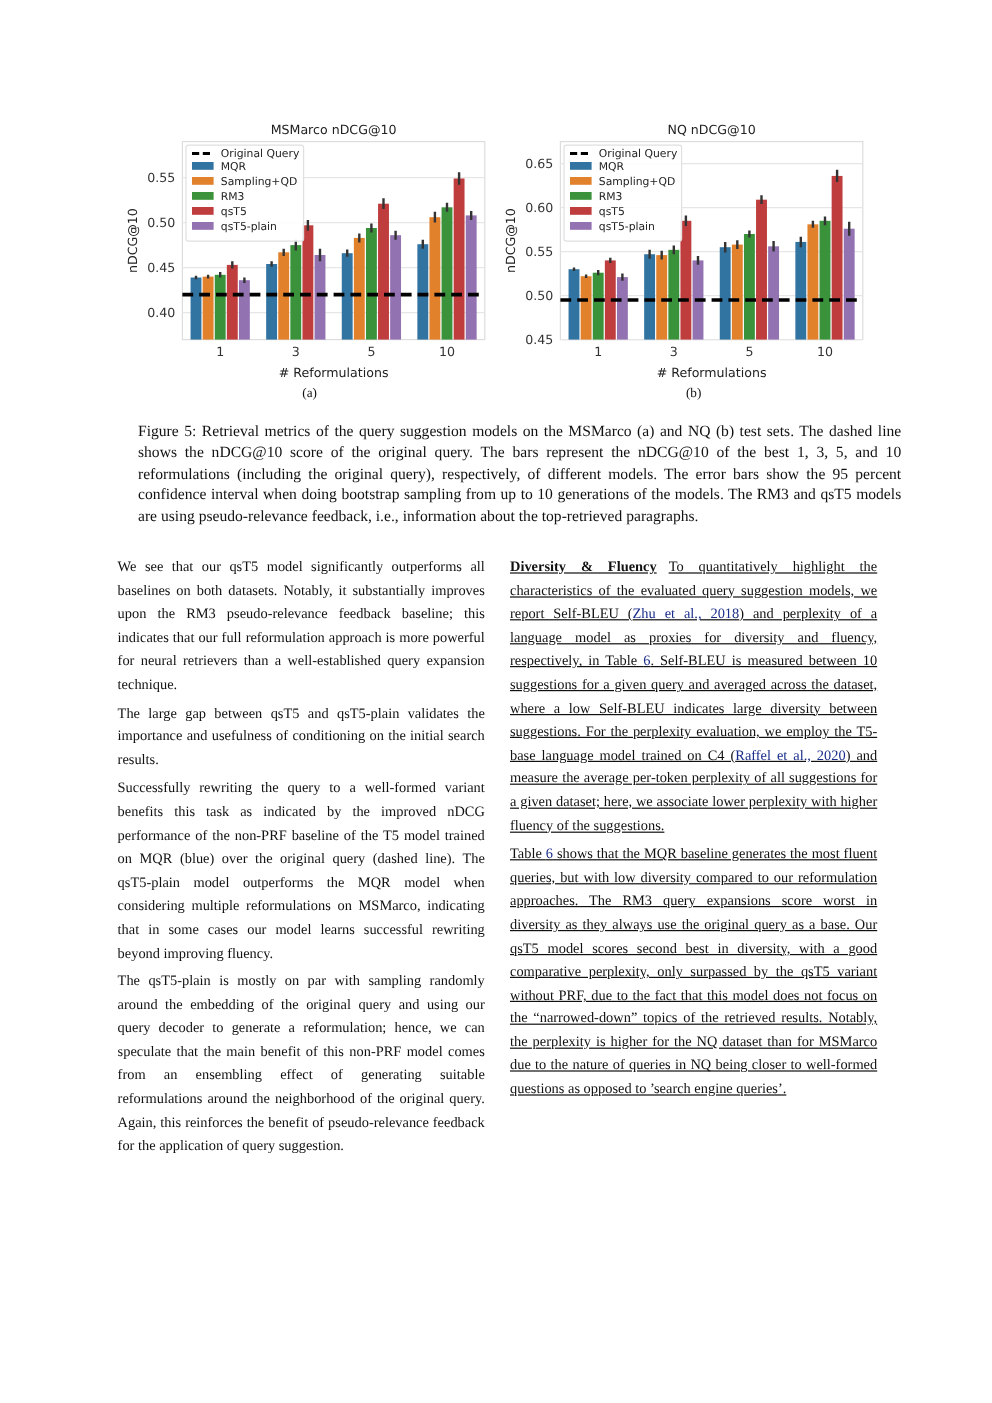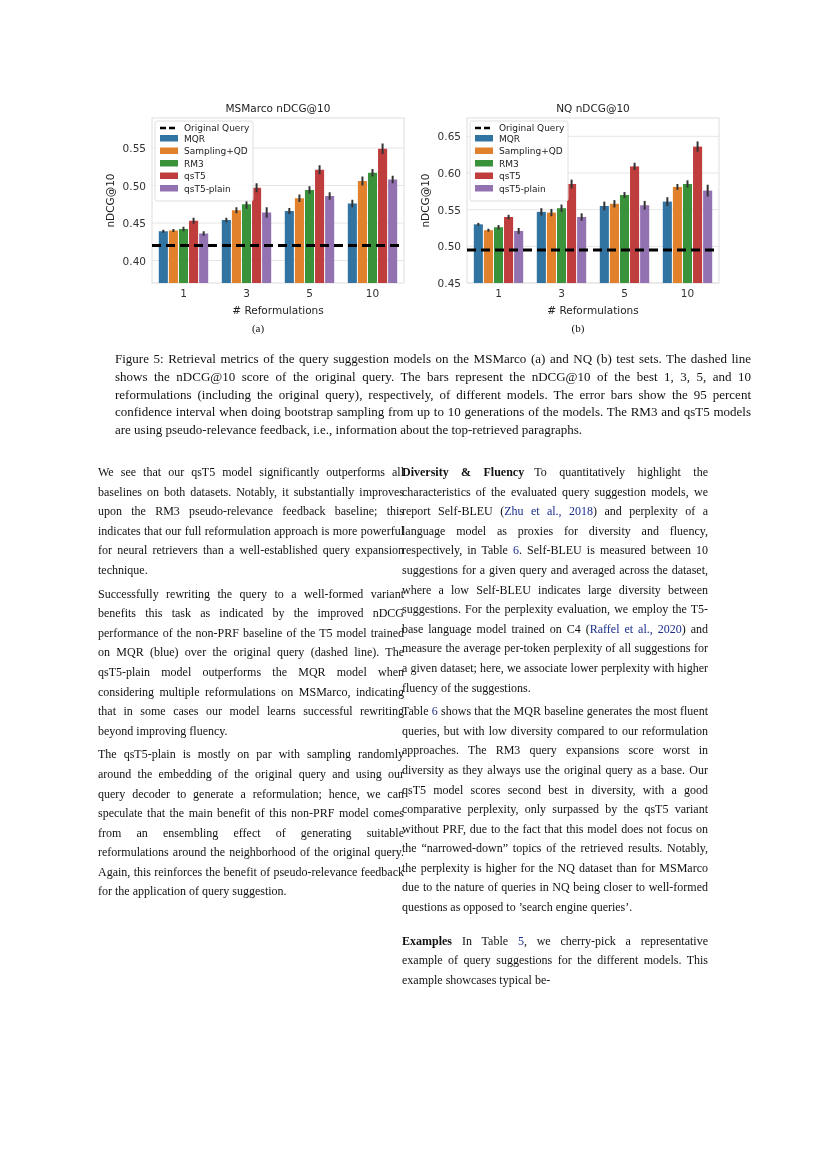--- a/index.html
+++ b/index.html
@@ -5,21 +5,21 @@
   html, body { margin: 0; padding: 0; background: #ffffff; }
   body { width: 827px; height: 1169px; position: relative; overflow: hidden; font-family: "Liberation Serif", serif; color: #111; }
   .figure-row { position: absolute; left: 100px; top: 98px; width: 630px; height: 245px; }
   .chart { position: absolute; top: 0; width: 310px; height: 220px; }
   .chart svg { display: block; }
   .sublabel { position: absolute; top: 224px; width: 40px; text-align: center; font-size: 11px; font-family: "Liberation Serif", serif; }
   .caption { position: absolute; left: 96px; top: 350px; width: 636px; font-size: 13px; line-height: 17.8px; text-align: justify; margin-left: 19px; }
   .col { position: absolute; top: 463px; width: 306px; font-size: 12px; line-height: 19.6px; text-align: justify; hyphens: manual; }
   .col p { margin: 0 0 4px 0; }
   .col-left { left: 98px; }
-  .col-right { left: 402px; }
+  .col-right { left: 425px; text-decoration: underline; }
   .link { color: #1a2d8a; }
   .runin { font-weight: bold; margin-right: 10px; }
   .spaced { margin-top: 14px !important; }
   svg text { font-family: "DejaVu Sans", sans-serif; }
 </style>
 </head>
 <body>
 
 <div class="figure-row">
   <div class="chart" style="left:0px;">
@@ -177,21 +177,21 @@
       </svg>
   </div>
   <div class="sublabel" style="left:138px;">(a)</div>
   <div class="sublabel" style="left:458px;">(b)</div>
 </div>
 
 <div class="caption">Figure 5: Retrieval metrics of the query suggestion models on the MSMarco (a) and NQ (b) test sets. The dashed line shows the nDCG@10 score of the original query. The bars represent the nDCG@10 of the best 1, 3, 5, and 10 reformulations (including the original query), respectively, of different models. The error bars show the 95 percent confidence interval when doing bootstrap sampling from up to 10 generations of the models. The RM3 and qsT5 models are using pseudo-relevance feedback, i.e., information about the top-retrieved paragraphs.</div>
 
 <div class="col col-left">
   <p>We see that our qsT5 model significantly outperforms all baselines on both datasets.  Notably, it substantially improves upon the RM3 pseudo-relevance feedback baseline; this indicates that our full reformulation approach is more powerful for neural retrievers than a well-established query expansion technique.</p>
+  <p>The large gap between qsT5 and qsT5-plain validates the importance and usefulness of conditioning on the initial search results.</p>
   <p>Successfully rewriting the query to a well-formed variant benefits this task as indicated by the improved nDCG performance of the non-PRF baseline of the T5 model trained on MQR (blue) over the original query (dashed line).  The qsT5-plain model outperforms the MQR model when considering multiple reformulations on MSMarco, indicating that in some cases our model learns successful rewriting beyond improving fluency.</p>
   <p>The qsT5-plain is mostly on par with sampling randomly around the embedding of the original query and using our query decoder to generate a reformulation; hence, we can speculate that the main benefit of this non-PRF model comes from an ensembling effect of generating suitable reformulations around the neighborhood of the original query. Again, this reinforces the benefit of pseudo-relevance feedback for the application of query suggestion.</p>
 </div>
 
 <div class="col col-right">
   <p><span class="runin">Diversity &amp; Fluency</span><span>To quantitatively highlight the characteristics of the evaluated query suggestion models, we report Self-BLEU (</span><span class="link">Zhu et al., 2018</span><span>) and perplexity of a language model as proxies for diversity and fluency, respectively, in Table </span><span class="link">6</span><span>. Self-BLEU is measured between 10 suggestions for a given query and averaged across the dataset, where a low Self-BLEU indicates large diversity between suggestions. For the perplexity evaluation, we employ the T5-base language model trained on C4 (</span><span class="link">Raffel et al., 2020</span><span>) and measure the average per-token perplexity of all suggestions for a given dataset; here, we associate lower perplexity with higher fluency of the suggestions.</span></p>
   <p><span>Table </span><span class="link">6</span><span> shows that the MQR baseline generates the most fluent queries, but with low diversity compared to our reformulation approaches. The RM3 query expansions score worst in diversity as they always use the original query as a base. Our qsT5 model scores second best in diversity, with a good comparative perplexity, only surpassed by the qsT5 variant without PRF, due to the fact that this model does not focus on the “narrowed-down” topics of the retrieved results.  Notably, the perplexity is higher for the NQ dataset than for MSMarco due to the nature of queries in NQ being closer to well-formed questions as opposed to ’search engine queries’.</span></p>
-  <p class="spaced"><span class="runin">Examples</span><span>In Table </span><span class="link">5</span><span>, we cherry-pick a representative example of query suggestions for the different models.  This example showcases typical be-</span></p>
 </div>
 
 </body></html>

